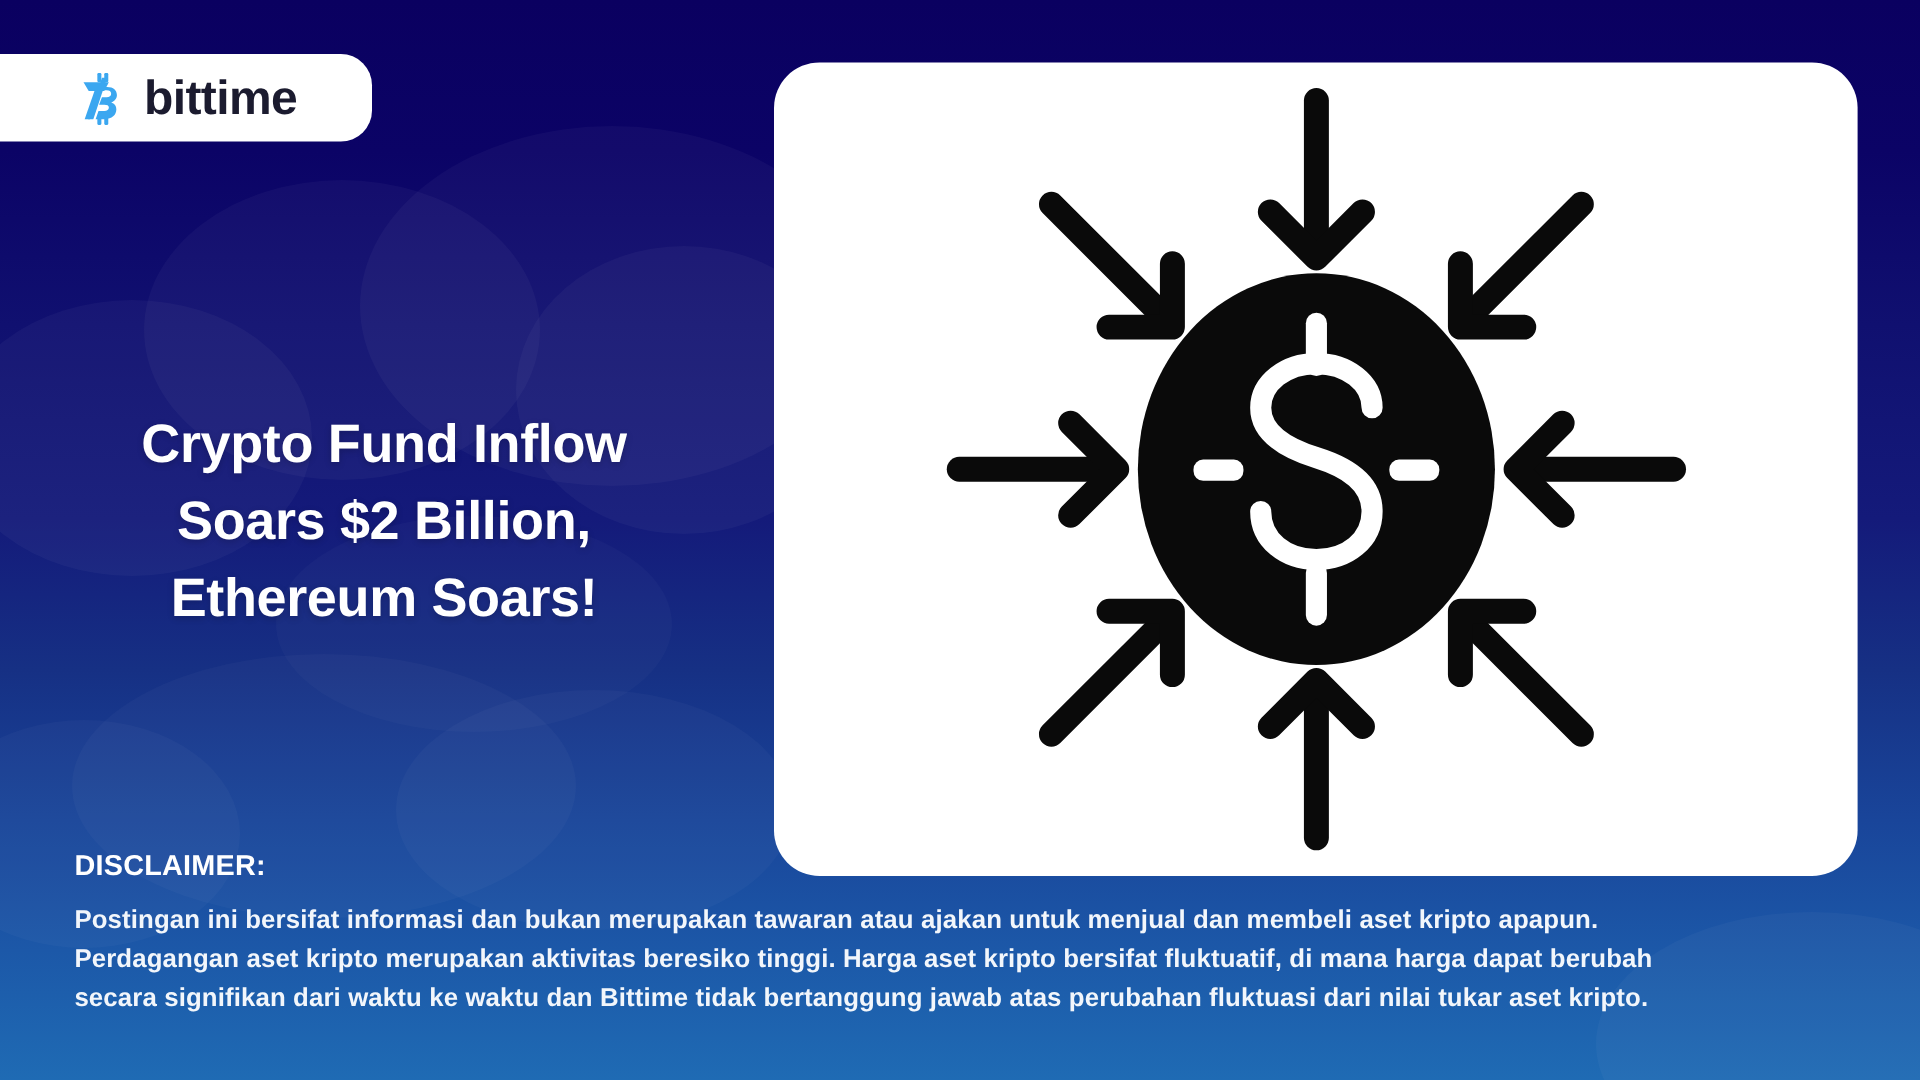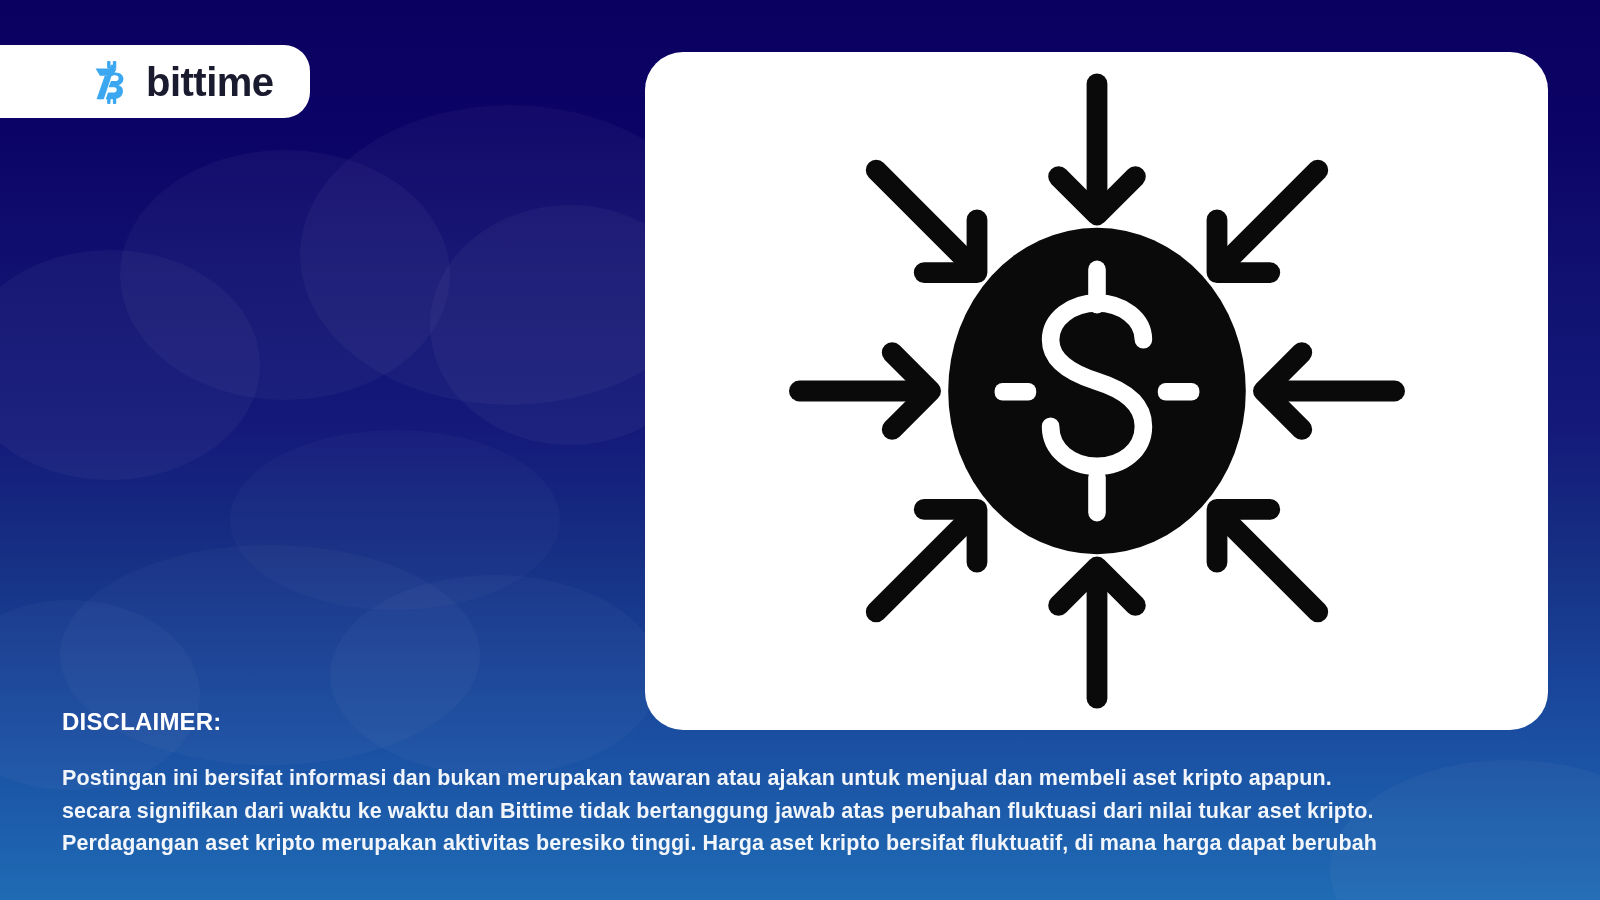--- a/index.html
+++ b/index.html
@@ -42,21 +42,21 @@
   .blob.b8 { left:1330px; top:760px;  width:360px; height:220px; background:rgba(255,255,255,0.03); }
   .blob.b9 { left:230px;  top:430px;  width:330px; height:180px; background:rgba(255,255,255,0.022); }
 
   
   #logo-pill {
     position:absolute; left:0; top:45px;
     width:310px; height:73px;
     background:#ffffff;
     border-radius:0 26px 26px 0;
     display:flex; align-items:center; gap:12px;
-    padding-left:86px;
+    padding-left:60px;
     z-index:5;
   }
   #logo-mark { width:48px; height:48px; flex:0 0 48px; display:block; }
   #logo-word {
     font-size:40px; font-weight:700; letter-spacing:-0.5px;
     color:#1b1b2f; line-height:1;
   }
 
   
   #headline {
@@ -69,21 +69,21 @@
     letter-spacing:-0.3px;
     text-shadow:0 2px 6px rgba(0,0,0,0.20);
     z-index:4;
   }
   #headline .hl-line { display:block; white-space:nowrap; }
 
   
   #disclaimer { position:absolute; left:62px; top:708px; width:1480px; z-index:6; }
   #disclaimer-title {
     color:#ffffff; font-size:24px; font-weight:700; letter-spacing:0.2px;
-    margin-bottom:26px;
+    margin-bottom:14px;
   }
   .disc-line {
     color:#f2f6fb; font-size:21.5px; font-weight:700;
     line-height:1.52; letter-spacing:0.1px; white-space:nowrap;
   }
 
   
   #illustration-card {
     position:absolute; left:645px; top:52px;
     width:903px; height:678px;
@@ -118,20 +118,25 @@
         <path d="M44 30 h17 c11 0 17 6 17 14 c0 6 -4 11 -10 13 c6 2 9 6 9 12 c0 10 -8 17 -20 17 h-16 l5 -14 h10 c5 0 8 -2 8 -6 c0 -4 -3 -5 -8 -5 h-9 l5 -13 h8 c5 0 8 -2 8 -6 c0 -4 -3 -6 -8 -6 h-10 z"></path>
         <rect x="56" y="6" width="7" height="16" rx="2"></rect>
         <rect x="44" y="6" width="7" height="16" rx="2"></rect>
         <rect x="56" y="82" width="7" height="14" rx="2"></rect>
         <rect x="44" y="82" width="7" height="14" rx="2"></rect>
       </g>
     </svg>
     <span id="logo-word">bittime</span>
   </div>
 
+  <h1 id="headline">
+    <span class="hl-line">Crypto Fund Inflow</span>
+    <span class="hl-line">Soars $2 Billion,</span>
+    <span class="hl-line">Ethereum Soars!</span>
+  </h1>
 
   <div id="illustration-card">
     <svg id="inflow-svg" viewBox="0 0 400 400" aria-hidden="true">
       <g stroke="#0a0a0a" stroke-width="13" stroke-linecap="round" stroke-linejoin="round" fill="none">
 
         <g>
           <line x1="200" y1="8" x2="200" y2="88"></line>
           <polyline points="176,66 200,90 224,66"></polyline>
         </g>
 
@@ -180,17 +185,17 @@
         <line x1="200" y1="124" x2="200" y2="146"></line>
         <line x1="200" y1="254" x2="200" y2="276"></line>
         <path d="M229 168 c0 -13 -13 -23 -29 -23 c-16 0 -29 10 -29 23 c0 13 13 21 29 26 c16 5 29 13 29 28 c0 15 -13 25 -29 25 c-16 0 -29 -10 -29 -25"></path>
       </g>
     </svg>
   </div>
 
   <div id="disclaimer">
     <div id="disclaimer-title">DISCLAIMER:</div>
     <div class="disc-line">Postingan ini bersifat informasi dan bukan merupakan tawaran atau ajakan untuk menjual dan membeli aset kripto apapun.</div>
+    <div class="disc-line">Perdagangan aset kripto merupakan aktivitas beresiko tinggi. Harga aset kripto bersifat fluktuatif, di mana harga dapat berubah</div>
     <div class="disc-line">secara signifikan dari waktu ke waktu dan Bittime tidak bertanggung jawab atas perubahan fluktuasi dari nilai tukar aset kripto.</div>
-    <div class="disc-line">Perdagangan aset kripto merupakan aktivitas beresiko tinggi. Harga aset kripto bersifat fluktuatif, di mana harga dapat berubah</div>
   </div>
 
 </div>
 
 </body></html>

